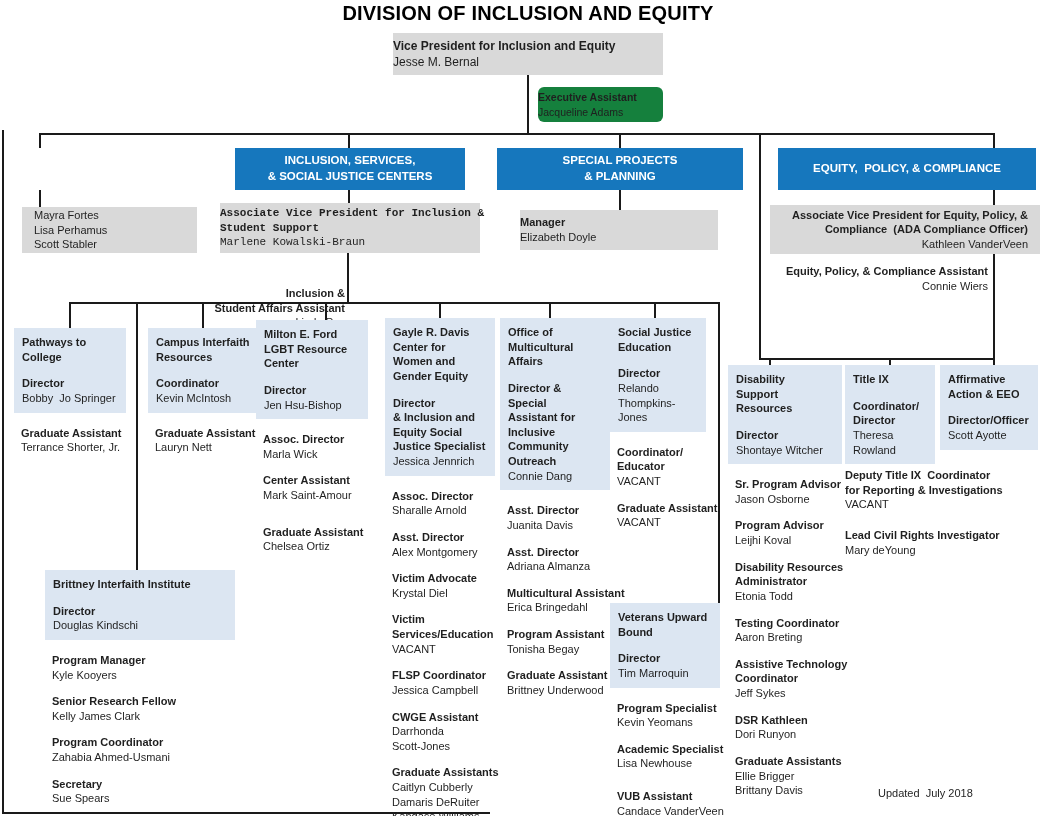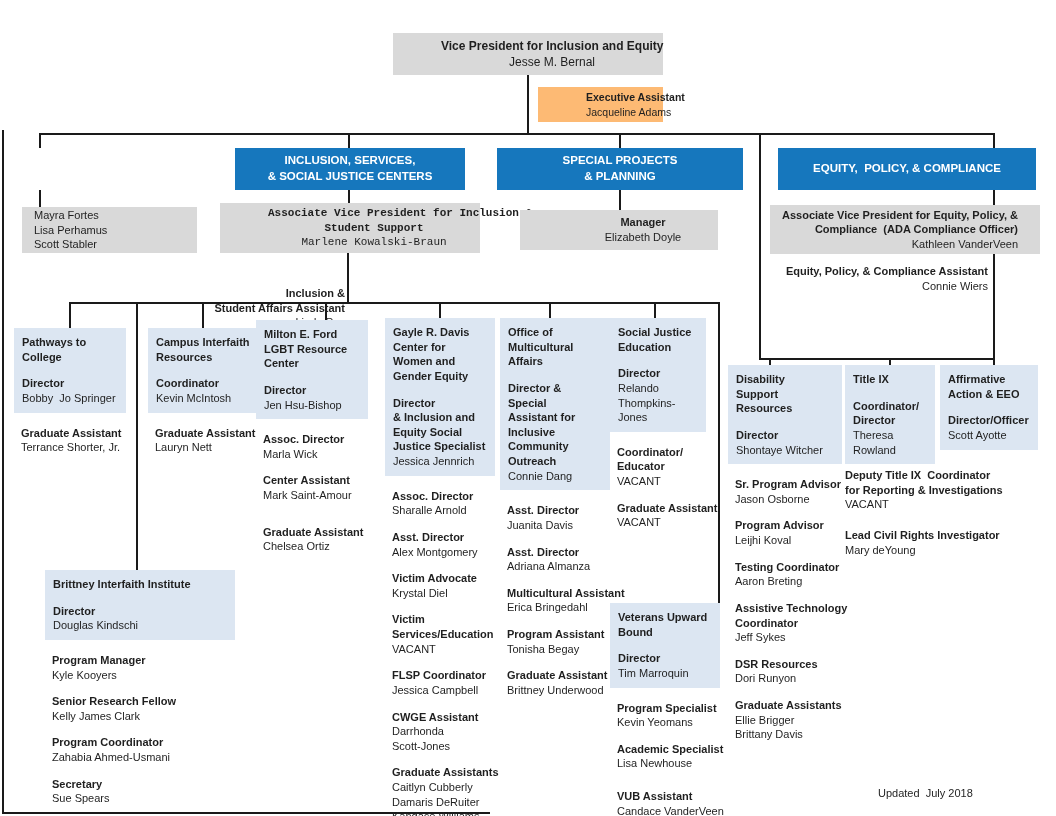--- a/index.html
+++ b/index.html
@@ -11,38 +11,39 @@
   .hdr{position:absolute;background:#1677bd;color:#fff;display:flex;align-items:center;
        justify-content:center;text-align:center;font-weight:bold;font-size:11.5px;
        line-height:1.35;white-space:pre;}
   .gbox{position:absolute;background:#d9d9d9;display:flex;flex-direction:column;
         justify-content:center;}
   .gbox .t{width:100%;box-sizing:border-box;}
   .t{font-size:11px;line-height:1.33;white-space:pre;}
   .t12{font-size:12px;line-height:1.35;white-space:pre;}
   .t105{font-size:10.5px;line-height:1.35;white-space:pre;}
   .b{font-weight:bold;}
-  .c{text-align:center;padding-left:48px;}
+  .c{text-align:left;}
   .r{text-align:right;}
   .mt{margin-top:12px;}
   .col{position:absolute;}
   .ubox{background:#dce6f2;padding:7px 8px;}
   .staff{margin-top:13px;padding-left:7px;}
   .entry{margin-top:12px;}
   .entry:first-child{margin-top:0;}
   .rlabel{position:absolute;text-align:right;}
-  .ea{position:absolute;background:#fdba74;display:flex;flex-direction:column;
-      justify-content:center;text-align:center;}
+  .ea{position:absolute;background:#15803d;display:flex;flex-direction:column;
+      justify-content:center;text-align:center;border-radius:6px;}
   .footer{position:absolute;font-size:11px;white-space:pre;}
 </style>
 </head>
 <body>
 
 <div class="canvas">
 
+  <div class="title">DIVISION OF INCLUSION AND EQUITY</div>
 
   <div class="l" style="left:527px;top:75px;width:2px;height:60px;"></div>
   <div class="l" style="left:39px;top:133px;width:956px;height:2px;"></div>
   <div class="l" style="left:39px;top:133px;width:2px;height:15px;"></div>
   <div class="l" style="left:348px;top:133px;width:2px;height:15px;"></div>
   <div class="l" style="left:619px;top:133px;width:2px;height:15px;"></div>
   <div class="l" style="left:993px;top:133px;width:2px;height:17px;"></div>
   <div class="l" style="left:759px;top:133px;width:2px;height:226px;"></div>
   <div class="l" style="left:39px;top:190px;width:2px;height:17px;"></div>
   <div class="l" style="left:348px;top:190px;width:2px;height:13px;"></div>
@@ -92,21 +93,21 @@
     <div class="t b c">Associate Vice President for Inclusion &amp;
 Student Support</div>
     <div class="t c">Marlene Kowalski-Braun</div>
   </div>
 
   <div class="gbox" style="left:520px;top:210px;width:198px;height:40px;">
     <div class="t b c">Manager</div>
     <div class="t c">Elizabeth Doyle</div>
   </div>
 
-  <div class="gbox" style="left:770px;top:205px;width:270px;height:49px;padding-right:22px;box-sizing:border-box;">
+  <div class="gbox" style="left:770px;top:205px;width:270px;height:49px;padding-right:12px;box-sizing:border-box;">
     <div class="t b r">Associate Vice President for Equity, Policy, &amp;
 Compliance  (ADA Compliance Officer)</div>
     <div class="t r">Kathleen VanderVeen</div>
   </div>
 
   <div class="rlabel" style="left:195px;top:259px;width:150px;margin-top:27px;">
     <div class="t b r">Inclusion &amp;
 Student Affairs Assistant</div>
     <div class="t r">Linda Ray</div>
   </div>
@@ -337,30 +338,35 @@
     <div class="staff">
       <div class="entry">
         <div class="t b">Sr. Program Advisor</div>
         <div class="t">Jason Osborne</div>
       </div>
       <div class="entry">
         <div class="t b">Program Advisor</div>
         <div class="t">Leijhi Koval</div>
       </div>
       <div class="entry">
+        <div class="t b">Disability Resources
+Administrator</div>
+        <div class="t">Etonia Todd</div>
+      </div>
+      <div class="entry">
         <div class="t b">Testing Coordinator</div>
         <div class="t">Aaron Breting</div>
       </div>
       <div class="entry">
         <div class="t b">Assistive Technology
 Coordinator</div>
         <div class="t">Jeff Sykes</div>
       </div>
       <div class="entry">
-        <div class="t b">DSR Resources</div>
+        <div class="t b">DSR Kathleen</div>
         <div class="t">Dori Runyon</div>
       </div>
       <div class="entry">
         <div class="t b">Graduate Assistants</div>
         <div class="t">Ellie Brigger
 Brittany Davis</div>
       </div>
     </div>
   </div>
 

